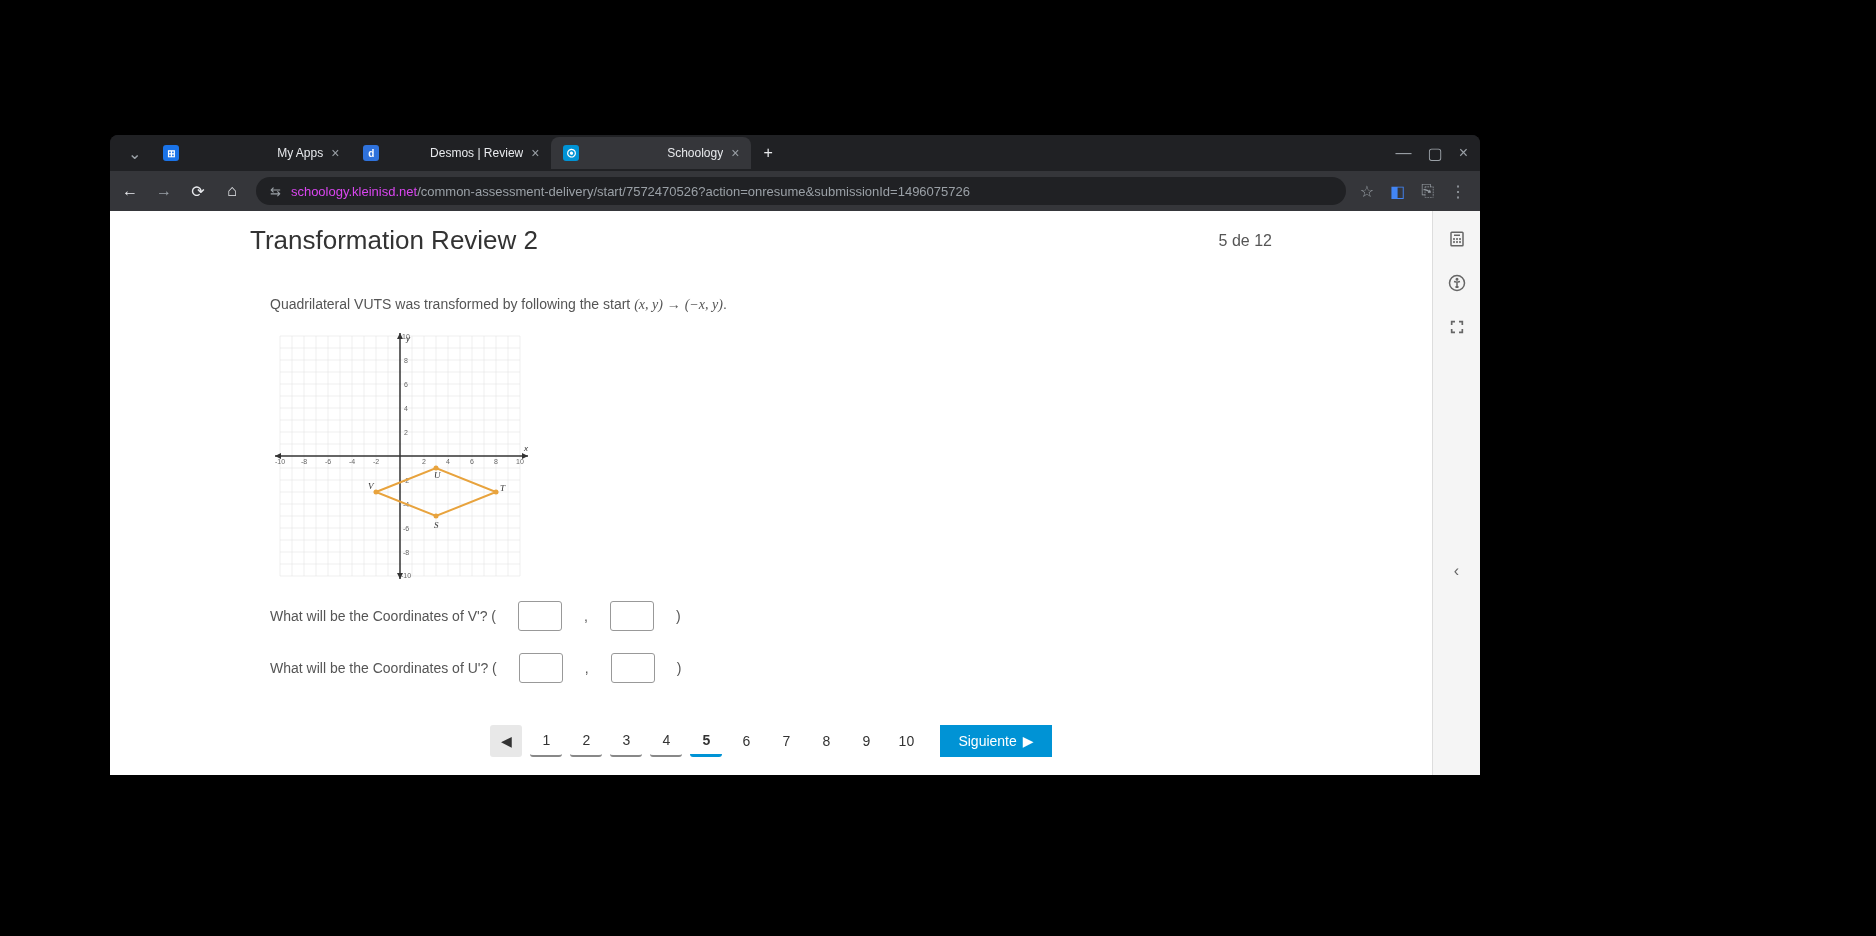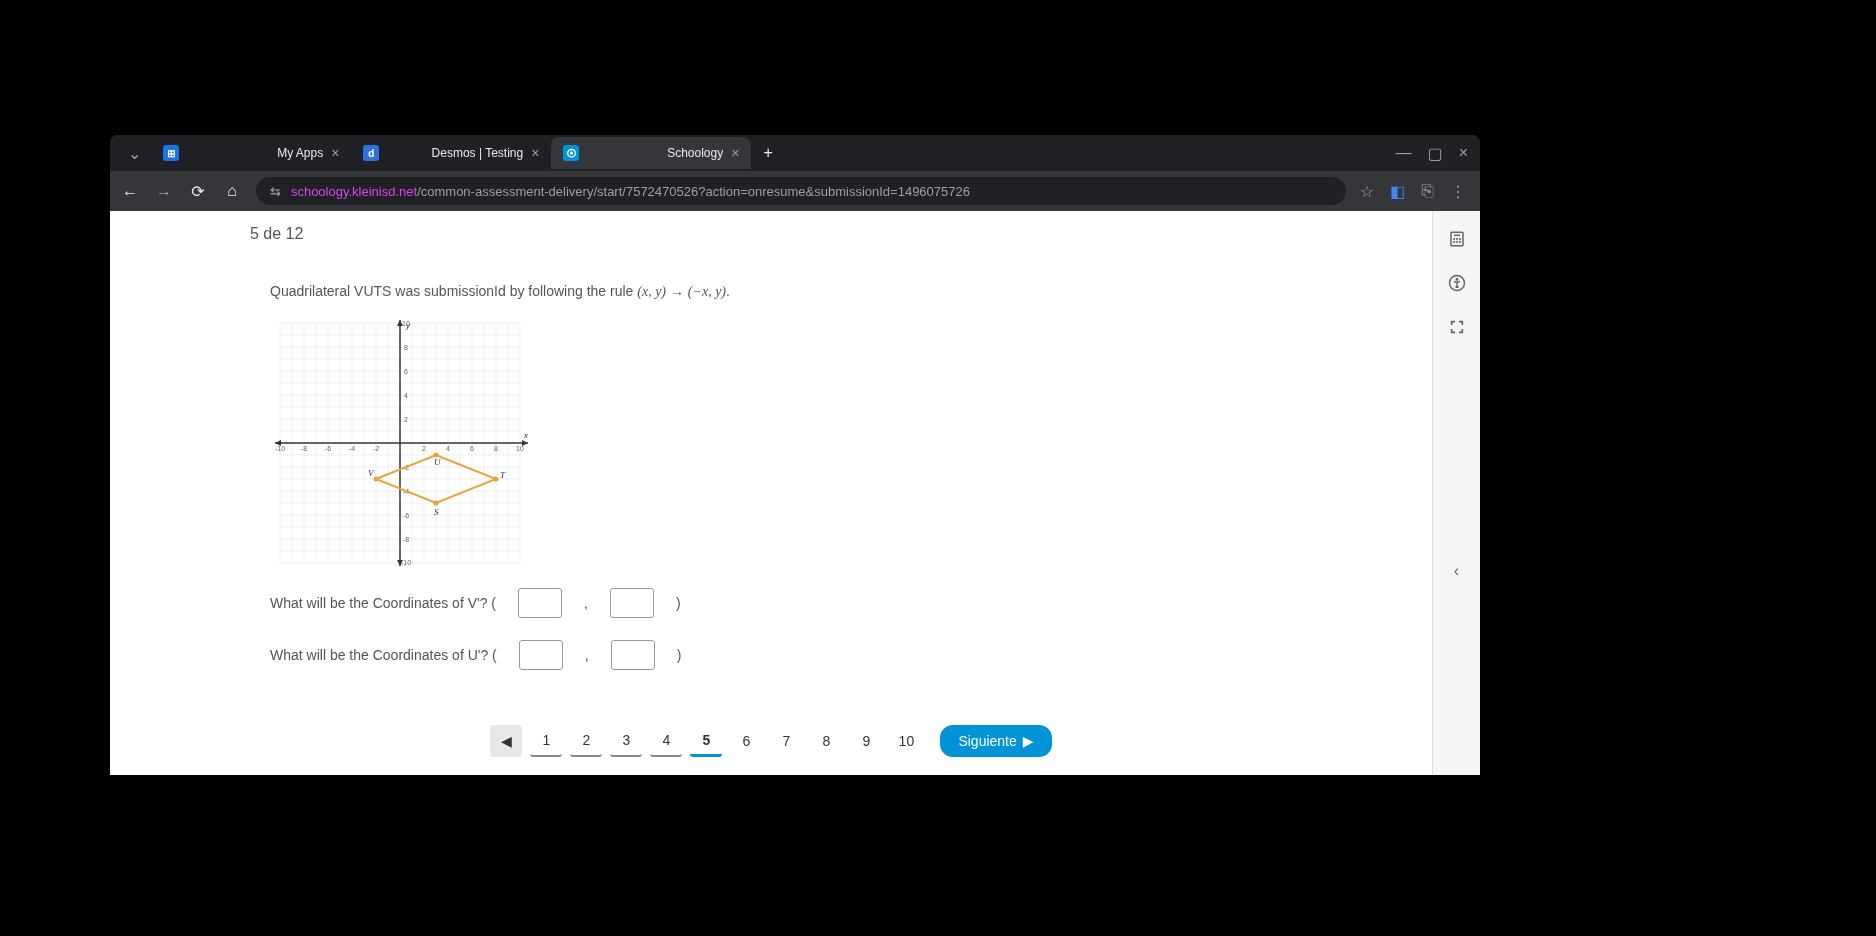--- a/index.html
+++ b/index.html
@@ -210,21 +210,21 @@
   color: #333;
   border-radius: 3px;
 }
 .page-btn.prev { background: #e8e8e8; }
 .page-btn.current { border-bottom: 3px solid #0093d5; font-weight: bold; }
 .page-btn.visited { border-bottom: 2px solid #888; }
 .next-btn {
   background: #0093d5;
   color: #fff;
   padding: 8px 18px;
-  border-radius: 13px;
+  border-radius: 0;
   cursor: pointer;
   font-size: 14px;
   display: flex;
   align-items: center;
   gap: 6px;
   margin-left: 10px;
 }
 </style>
 </head>
 <body>
@@ -232,21 +232,21 @@
 <div class="browser-window">
   <div class="tab-bar">
     <div class="tab-dropdown">⌄</div>
     <div class="tab">
       <div class="tab-favicon favicon-myapps">⊞</div>
       <span class="tab-title">My Apps</span>
       <span class="tab-close">×</span>
     </div>
     <div class="tab">
       <div class="tab-favicon favicon-desmos">d</div>
-      <span class="tab-title">Desmos | Testing</span>
+      <span class="tab-title">Desmos | Review</span>
       <span class="tab-close">×</span>
     </div>
     <div class="tab active">
       <div class="tab-favicon favicon-schoology">⦿</div>
       <span class="tab-title">Schoology</span>
       <span class="tab-close">×</span>
     </div>
     <div class="new-tab">+</div>
     <div class="window-controls">
       <span>—</span>
@@ -270,26 +270,27 @@
       <span>☆</span>
       <span style="color:#4285f4">◧</span>
       <span>⎘</span>
       <span>⋮</span>
     </div>
   </div>
 
   <div class="content-area">
     <div class="main-content">
       <div class="header-bar">
+        <h1 class="page-title">Transformation Review 2</h1>
         <span class="progress-text">5 de 12</span>
       </div>
 
       <div class="question-area">
         <div class="question-text">
-          <span>Quadrilateral VUTS was submissionId by following the rule </span>
+          <span>Quadrilateral VUTS was transformed by following the start </span>
           <span class="math">(x, y)</span>
           <span>→</span>
           <span class="math">(−x, y)</span><span>.</span>
         </div>
 
         <div class="graph-container">
           <svg class="graph-svg" viewBox="0 0 260 250">
 
             <g stroke="#ddd" stroke-width="0.5">
               <line x1="10" y1="5" x2="10" y2="245"></line>

